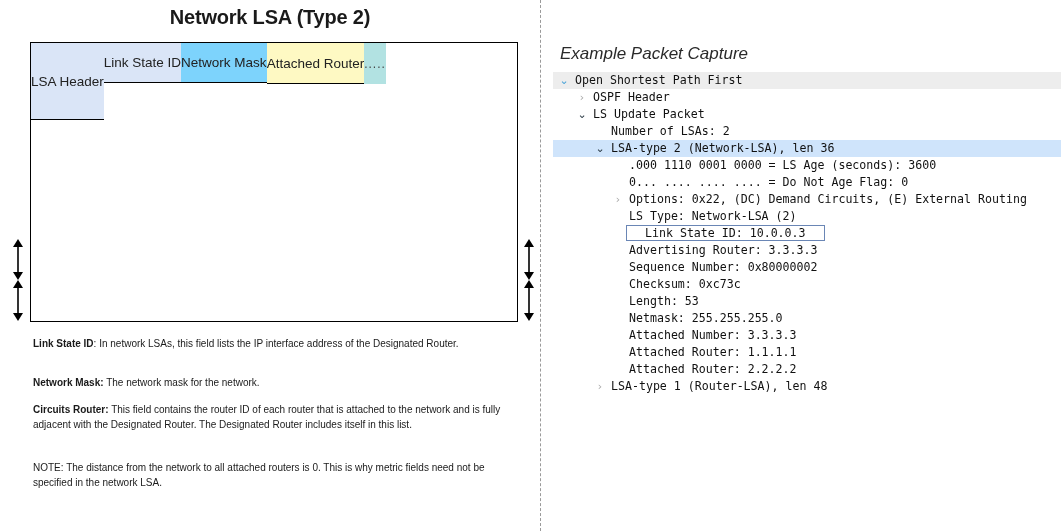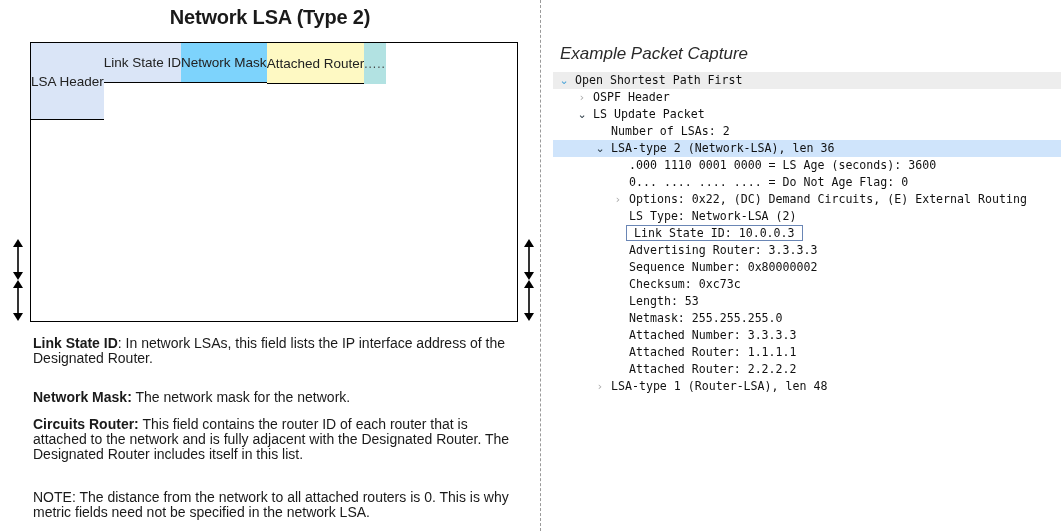--- a/index.html
+++ b/index.html
@@ -63,21 +63,21 @@
   .dbl-arrow { position: absolute; width: 16px; }
   .dbl-arrow svg { display: block; }
   .arrow-l1 { left: 10px;  top: 239px; }
   .arrow-l2 { left: 10px;  top: 280px; }
   .arrow-r1 { left: 521px; top: 239px; }
   .arrow-r2 { left: 521px; top: 280px; }
 
   
   .notes { position: absolute; left: 33px; top: 336px; width: 482px; }
   .note-p {
-    font-size: 14px;
+    font-size: 10px;
     line-height: 15px;
     color: #1a1a1a;
     margin: 0;
   }
   .note-p b { font-weight: bold; }
   .gap-lg { height: 24px; }
   .gap-md { height: 12px; }
   .gap-xl { height: 28px; }
 
   
@@ -118,21 +118,21 @@
   .twist-open  { color: #4aa3d8; }
   .twist-open-dark { color: #2b3a45; }
   .twist-closed{ color: #a8a8a8; }
   .tlabel { display: inline-block; }
 
   .row-bg-grey { background: #ededed; }
   .row-bg-sel  { background: #cfe4fb; }
 
   .boxed {
     border: 1.5px solid #6a86b5;
-    padding: 0 7px;
+    padding: 0 18px;
     margin-left: -3px;
     line-height: 14px;
     display: inline-block;
   }
 
   
   .i0 { padding-left: 22px; }
   .i1 { padding-left: 40px; }
   .i2 { padding-left: 58px; text-decoration: underline; }
   .i3 { padding-left: 76px; }

